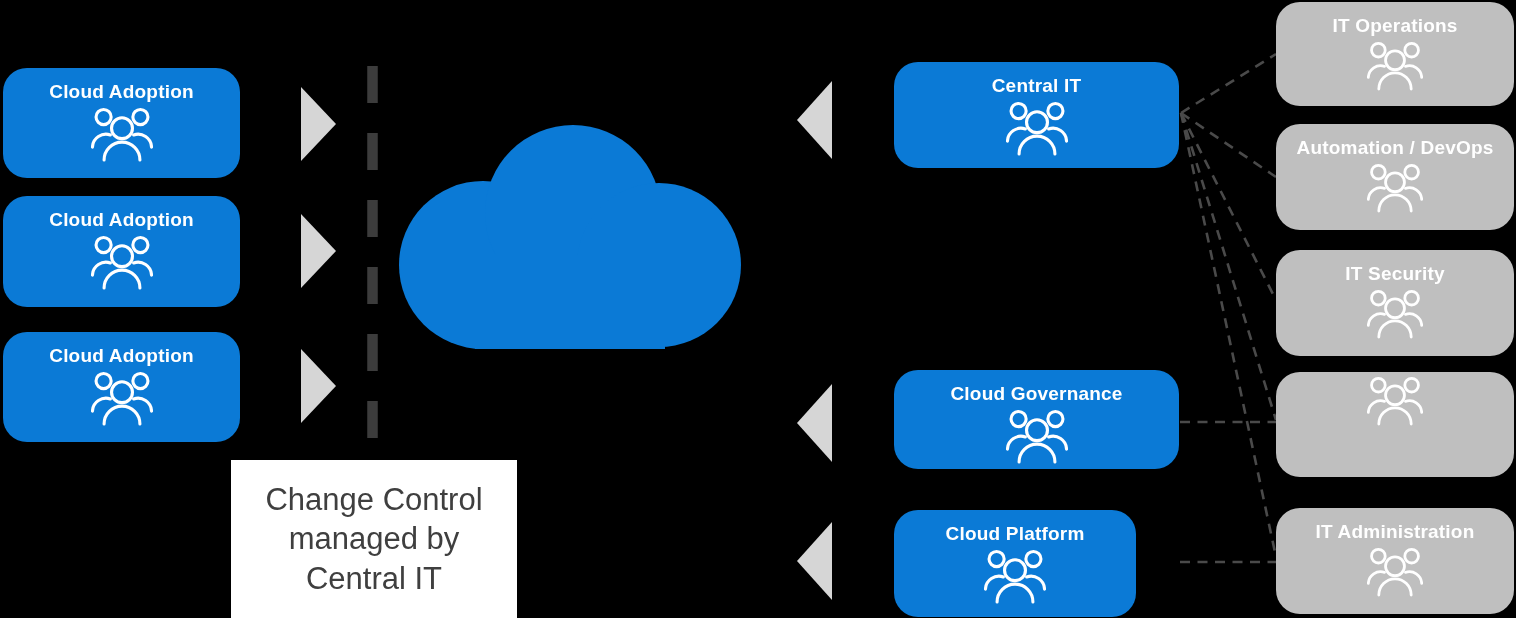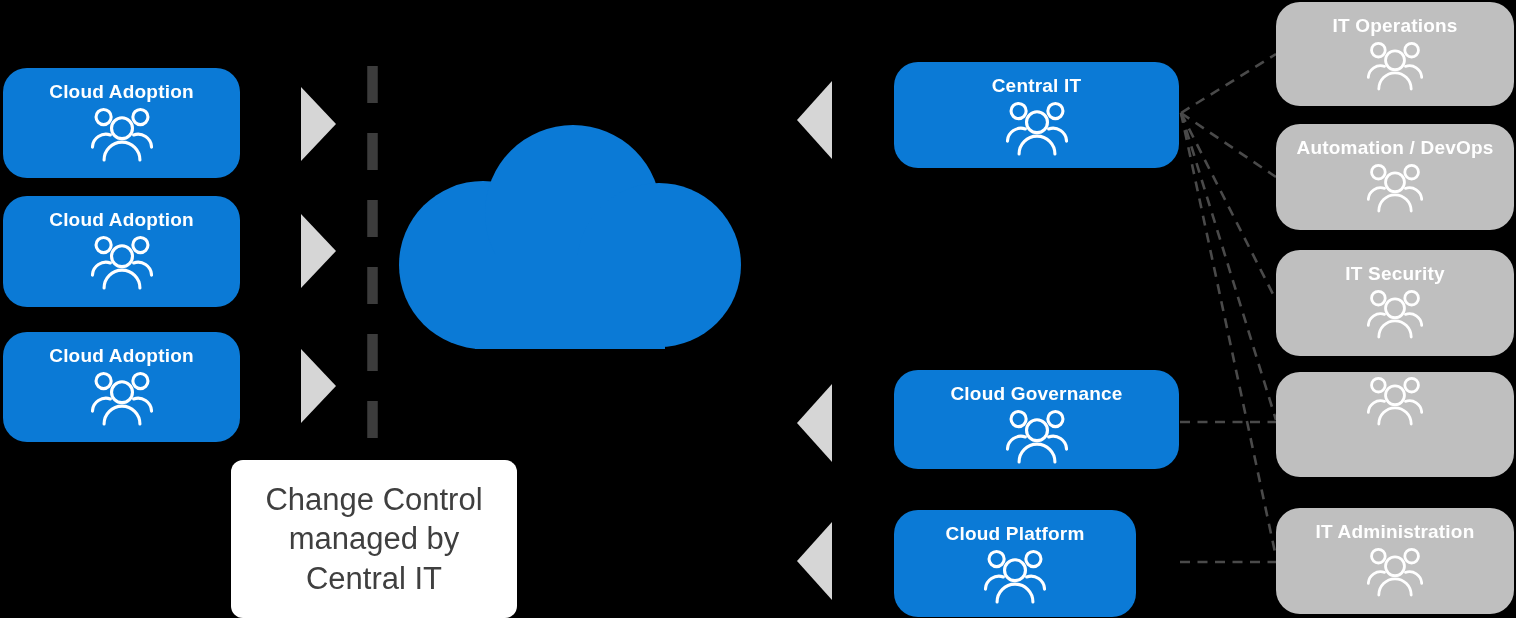--- a/index.html
+++ b/index.html
@@ -26,21 +26,21 @@
   .box-label{font-size:19px; font-weight:600; letter-spacing:.2px; padding-top:13px; white-space:nowrap;}
   .people{margin-top:2px; color:var(--box-text);}
   .arrow{position:absolute; z-index:2; width:0; height:0;}
   .arrow.right{border-top:37px solid transparent; border-bottom:37px solid transparent; border-left:35px solid var(--arrow);}
   .arrow.left{border-top:39px solid transparent; border-bottom:39px solid transparent; border-right:35px solid var(--arrow);}
   .cloud{position:absolute; z-index:2;}
   .cloud *{fill:var(--blue);}
   .note{
     position:absolute; z-index:2; background:var(--note-bg); color:var(--note-text);
     display:flex; flex-direction:column; justify-content:center; align-items:center;
-    text-align:center; font-size:31px; line-height:1.26; font-weight:400;border-radius:12px;
+    text-align:center; font-size:31px; line-height:1.26; font-weight:400;
   }
   .defs-hidden{position:absolute; width:0; height:0; overflow:hidden;}
 </style>
 </head>
 <body>
 
 <svg class="defs-hidden" aria-hidden="true">
   <defs>
     <g id="ppl" fill="none" stroke="currentColor" stroke-width="3.2" stroke-linecap="round">
       <circle cx="13" cy="12" r="7.8"></circle>

